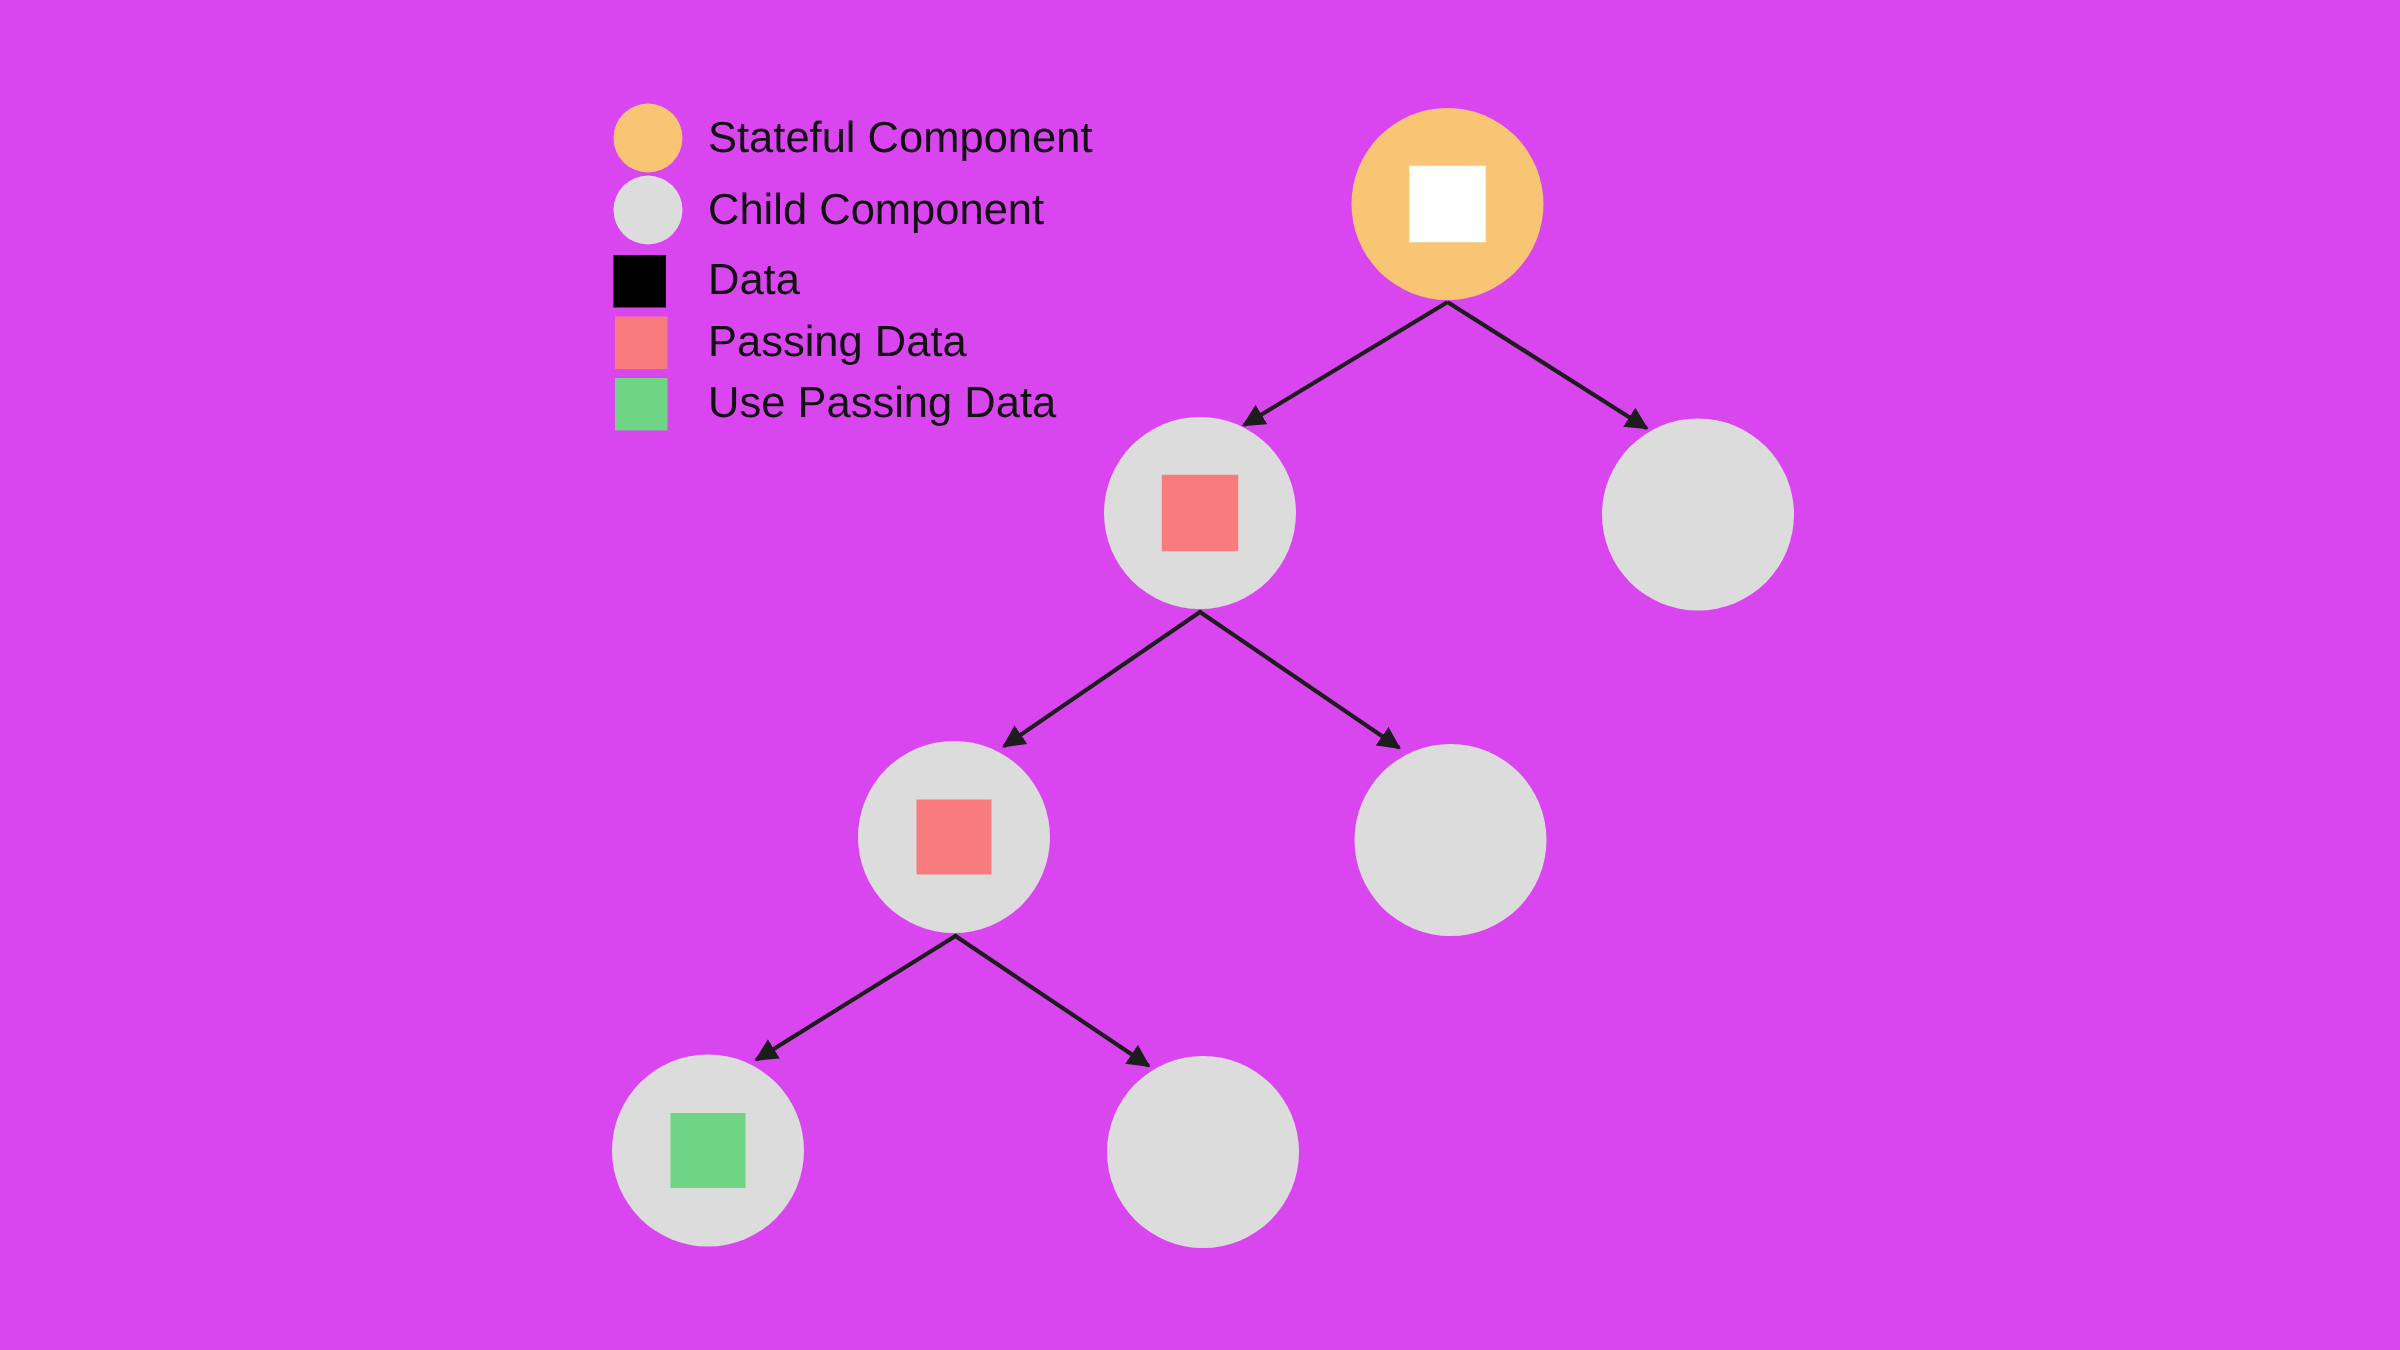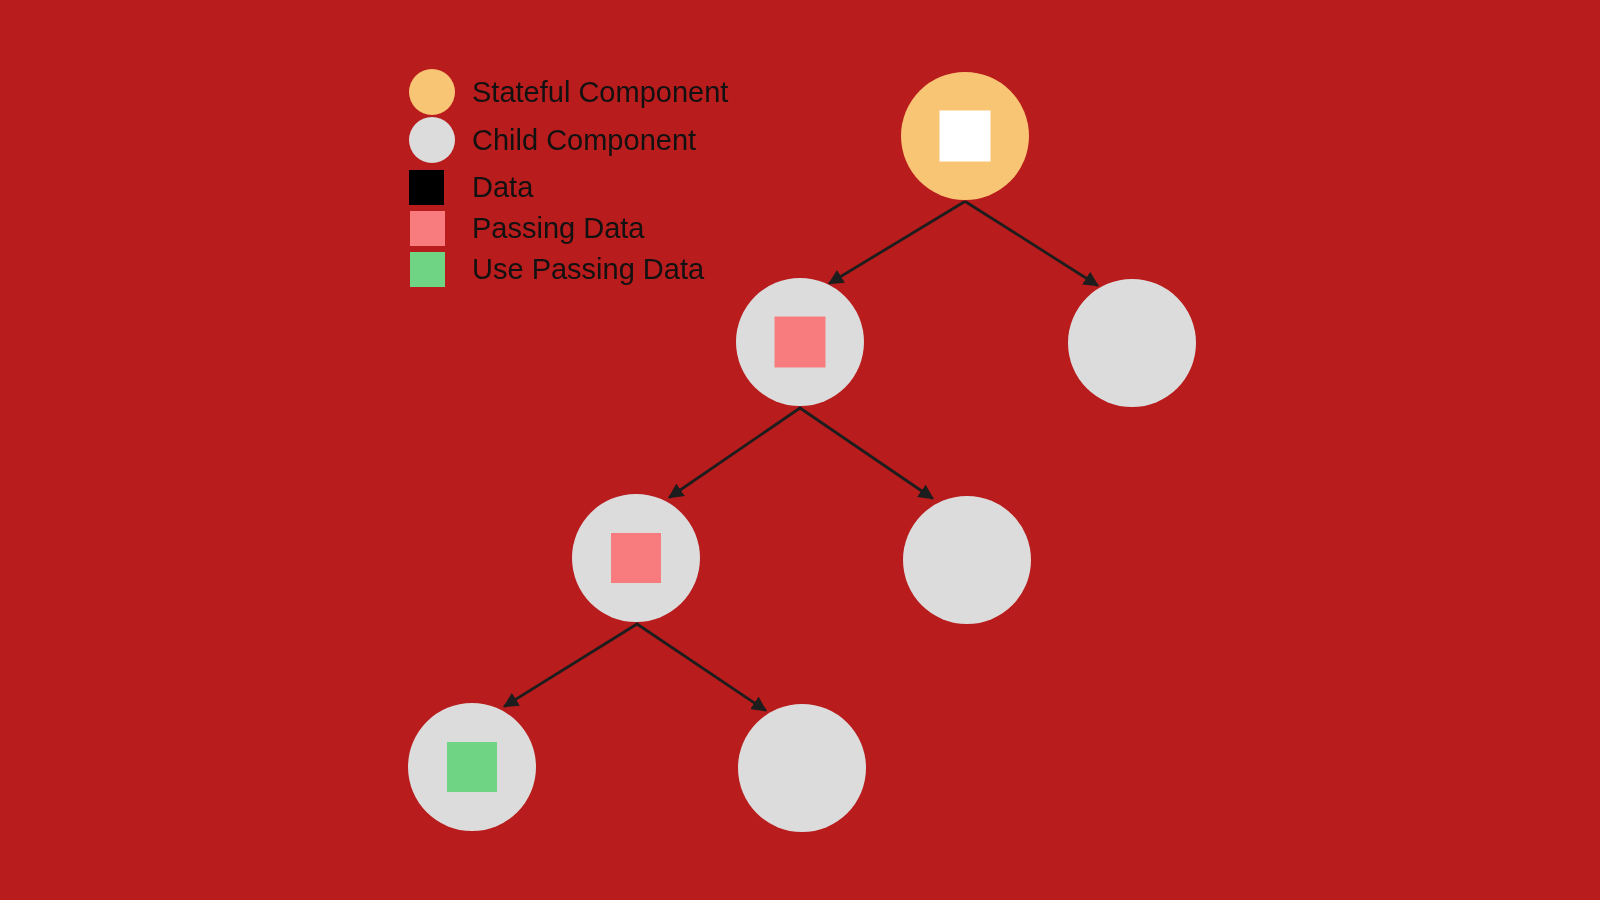--- a/index.html
+++ b/index.html
@@ -4,21 +4,21 @@
 <style>
   html, body {
     margin: 0;
     padding: 0;
     background: #ffffff;
   }
   .canvas {
     position: relative;
     width: 1600px;
     height: 900px;
-    background: #b91c1c;
+    background: #d946ef;
     overflow: hidden;
     font-family: "Liberation Sans", "DejaVu Sans", sans-serif;
   }
   svg text.legend-label {
     font-family: "Liberation Sans", "DejaVu Sans", sans-serif;
     font-size: 29px;
     font-weight: 400;
   }
 </style>
 </head>

